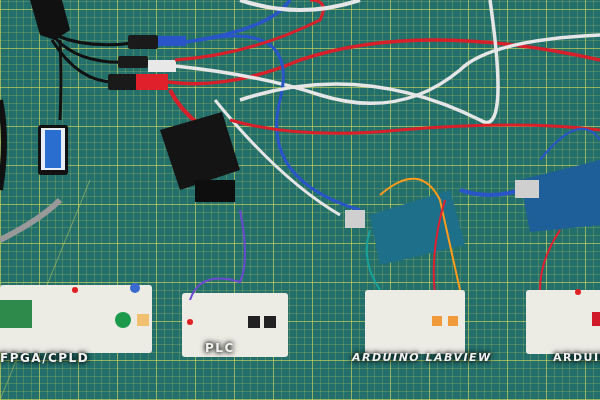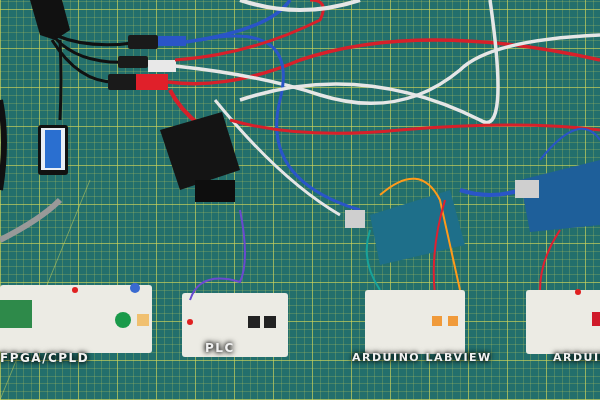--- a/index.html
+++ b/index.html
@@ -98,15 +98,15 @@
     <rect x="448" y="316" width="10" height="10" fill="#f09a3a"></rect>
 
     <rect x="526" y="290" width="80" height="64" rx="3" fill="#ecebe4"></rect>
     <rect x="592" y="312" width="10" height="14" fill="#d01a2a"></rect>
     <circle cx="578" cy="292" r="3" fill="#e02020"></circle>
   </g>
 </svg>
 
 <div class="label" style="left:0px;top:351px;">FPGA/CPLD</div>
 <div class="label" style="left:205px;top:341px;">PLC</div>
-<div class="label" style="left:352px;top:351px;font-size:11px;">ARDUINO LABVIEW</div>
+<div class="label" style="left:352px;top:351px;font-size:11px;font-style:italic;">ARDUINO LABVIEW</div>
 <div class="label" style="left:553px;top:351px;font-size:11px;">ARDUINO</div>
 </div>
 
 </body></html>

